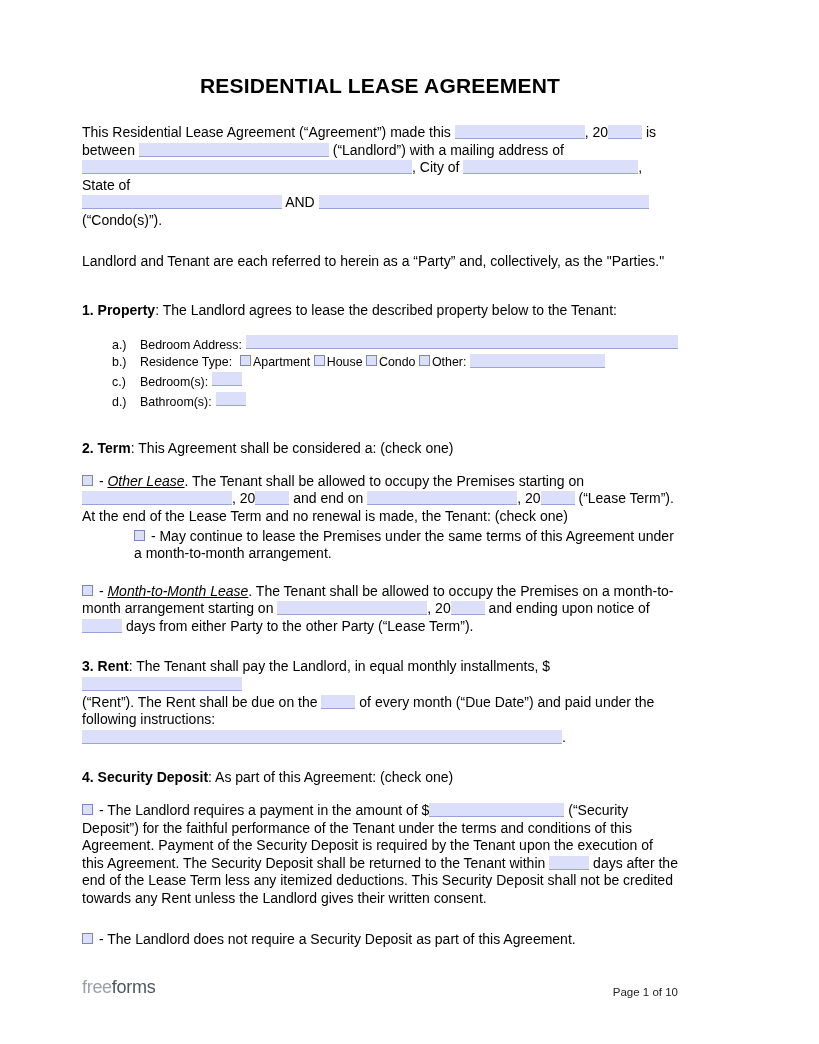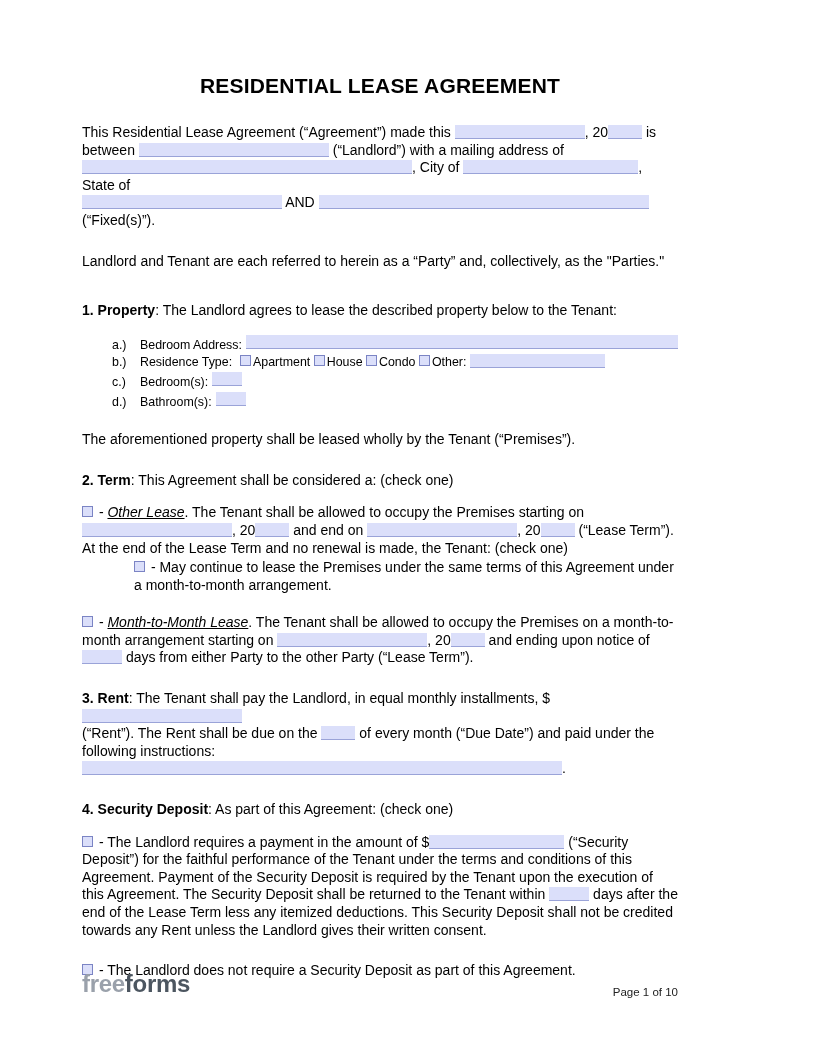--- a/index.html
+++ b/index.html
@@ -96,22 +96,22 @@
   .footer {
     position: absolute;
     left: 82px;
     right: 82px;
     bottom: 46px;
     display: flex;
     align-items: flex-end;
     justify-content: space-between;
   }
   .logo {
-    font-size: 24px;
-    font-weight: bold;
+    font-size: 18px;
+    font-weight: normal;
     letter-spacing: -0.3px;
   }
   .logo .free { color: #9aa1ab; }
   .logo .forms { color: #4c5660; }
   .page-num {
     font-size: 11.5px;
     color: #222;
   }
 </style>
 </head>
@@ -125,21 +125,21 @@
     <span>This Residential Lease Agreement (“Agreement”) made this</span>
     <span class="fld w130"></span><span>, 20</span><span class="fld w34"></span>
     <span>is</span><br>
     <span>between</span>
     <span class="fld w190"></span>
     <span>(“Landlord”) with a mailing address of</span><br>
     <span class="fld w330"></span><span>, City of</span>
     <span class="fld w175"></span><span>, State of</span><br>
     <span class="fld w200"></span>
     <span>AND</span>
-    <span class="fld w330"></span><span>(“Fixed(s)”).</span>
+    <span class="fld w330"></span><span>(“Condo(s)”).</span>
   </div>
 
   <div class="spacer-s"></div>
 
   <div class="para">Landlord and Tenant are each referred to herein as a “Party” and, collectively, as the "Parties."</div>
 
   <div class="spacer-s"></div>
 
 
   <div class="spacer-s"></div>
@@ -174,21 +174,20 @@
     </div>
     <div class="list-row">
       <span class="lbl-a">d.)</span>
       <span class="lbl-txt">Bathroom(s):</span>
       <span class="fld w30" style="margin-left:4px;"></span>
     </div>
   </div>
 
   <div class="spacer-l"></div>
 
-  <div class="para">The aforementioned property shall be leased wholly by the Tenant (“Premises”).</div>
 
   <div class="spacer-s"></div>
 
   <div class="para tight">
     <span class="sect-head">2. Term</span><span>: This Agreement shall be considered a: (check one)</span>
   </div>
 
   <div class="spacer-m"></div>
 
   <div class="para tight">

